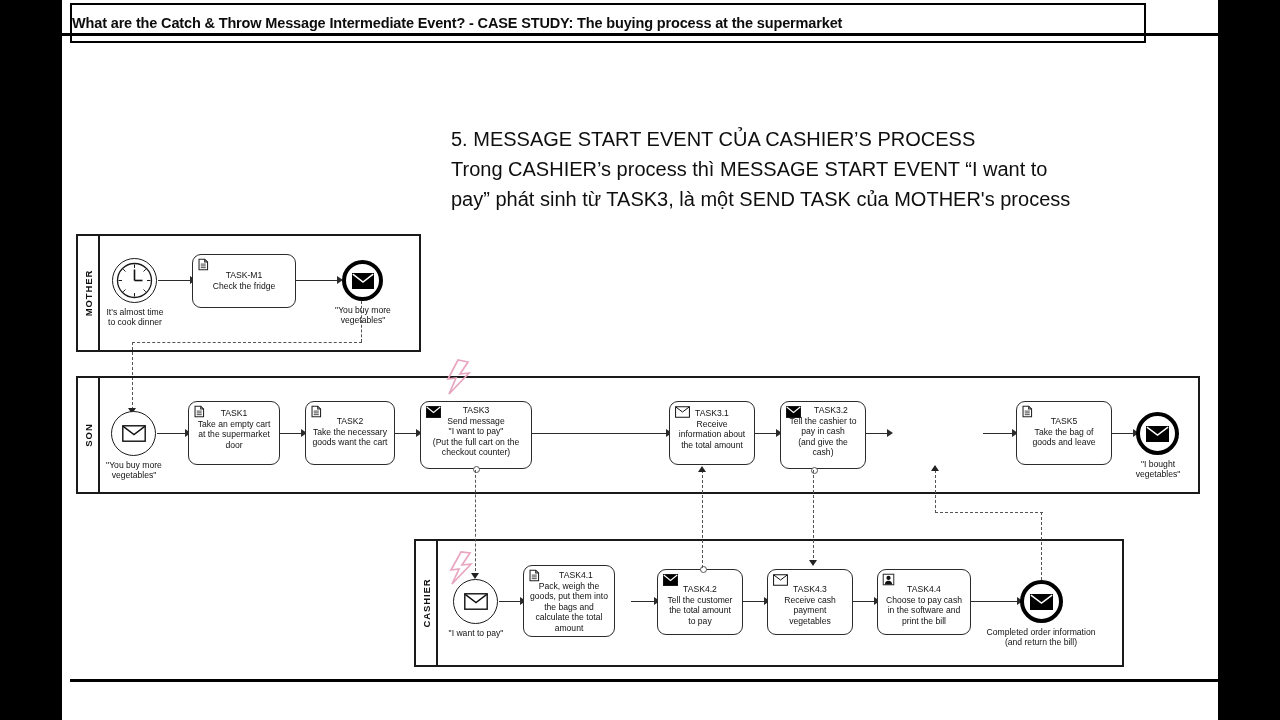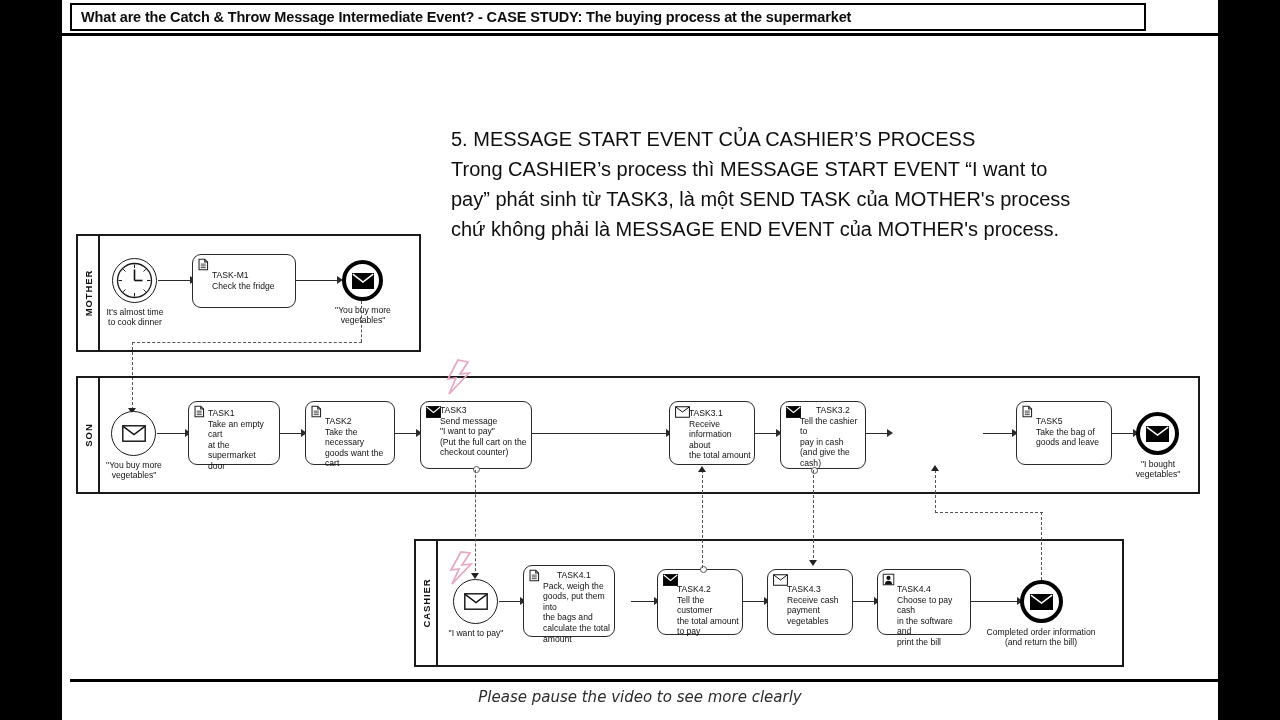--- a/index.html
+++ b/index.html
@@ -1,43 +1,43 @@
 <!DOCTYPE html>
 <html><head>
 <meta charset="utf-8">
 <style>
   html,body{margin:0;padding:0;background:#000;}
   body{width:1280px;height:720px;overflow:hidden;font-family:"Liberation Sans",sans-serif;}
   #stage{position:relative;width:1280px;height:720px;background:#000;}
   #slide{position:absolute;left:62px;top:0;width:1156px;height:720px;background:#fff;}
 
   
-  .titlebar{position:absolute;left:8px;top:3px;width:1076px;height:28px;
+  .titlebar{position:absolute;left:8px;top:3px;width:1076px;height:40px;
             border:2px solid #000;background:#fff;box-sizing:border-box;
-            display:flex;align-items:center;padding-left:9px;}
+            display:flex;align-items:center;}
   .titlebar .t{font-size:14.5px;font-weight:bold;color:#0d0d0d;letter-spacing:-0.15px;white-space:nowrap;}
   .toprule{position:absolute;left:0;top:33px;width:1156px;height:3px;background:#000;}
   .botrule{position:absolute;left:8px;top:679px;width:1148px;height:3px;background:#000;}
   .caption{position:absolute;left:0;top:688px;width:1156px;text-align:center;
            font-family:"DejaVu Sans",sans-serif;font-style:italic;font-size:15px;color:#2b2b2b;}
 
   
   .headtext{position:absolute;left:389px;top:124px;width:730px;
             font-family:"Liberation Sans",sans-serif;font-size:20px;line-height:30px;color:#0f0f0f;}
   .headtext div{white-space:nowrap;}
 
   
   .pool{position:absolute;border:2px solid #1a1a1a;box-sizing:border-box;background:transparent;}
   .poolhdr{position:absolute;left:0;top:0;bottom:0;width:22px;border-right:2px solid #1a1a1a;box-sizing:border-box;}
   .poolhdr span{position:absolute;left:50%;top:50%;transform:translate(-50%,-50%) rotate(-90deg);
                 font-size:9.5px;font-weight:bold;letter-spacing:0.9px;white-space:nowrap;color:#111;}
 
   
   .task{position:absolute;border:1.6px solid #2b2b2b;border-radius:9px;background:#fff;box-sizing:border-box;}
-  .task .ttl{position:absolute;left:16px;right:0;top:0;
+  .task .ttl{position:absolute;left:0;right:0;top:0;text-align:center;
              font-size:8.6px;line-height:10.6px;color:#111;padding:0 3px;box-sizing:border-box;}
   .tmark{position:absolute;left:4px;top:3px;width:13px;height:13px;}
 
   
   .ev{position:absolute;border-radius:50%;box-sizing:border-box;background:#fff;
       display:flex;align-items:center;justify-content:center;}
   .ev.start{border:1.7px solid #1a1a1a;}
   .ev.end{border:4px solid #000;}
   .evlabel{position:absolute;text-align:center;font-size:8.6px;line-height:10.4px;color:#111;white-space:nowrap;}
 
@@ -62,21 +62,20 @@
 
   <div class="titlebar">
     <span class="t">What are the Catch &amp; Throw Message Intermediate Event? - CASE STUDY: The buying process at the supermarket</span>
   </div>
   <div class="toprule"></div>
 
   <div class="headtext">
     <div>5. MESSAGE START EVENT CỦA CASHIER’S PROCESS</div>
     <div>Trong CASHIER’s process thì MESSAGE START EVENT “I want to</div>
     <div>pay” phát sinh từ TASK3, là một SEND TASK của MOTHER's process</div>
-    <div>chứ không phải là MESSAGE END EVENT của MOTHER's process.</div>
   </div>
 
   <div class="pool" style="left:14px;top:234px;width:345px;height:118px;">
     <div class="poolhdr">
       <span>MOTHER</span>
     </div>
   </div>
 
   <div class="ev start" style="left:50px;top:258px;width:45px;height:45px;">
     <svg width="41" height="41" viewBox="0 0 41 41">
@@ -390,16 +389,15 @@
   <div class="dot" style="left:749px;top:467px;"></div>
   <div class="msg-v" style="left:751px;top:470px;height:93px;"></div>
   <div class="arrowD" style="left:747px;top:560px;"></div>
 
   <div class="msg-v" style="left:979px;top:512px;height:68px;"></div>
   <div class="msg-h" style="left:873px;top:512px;width:108px;"></div>
   <div class="msg-v" style="left:873px;top:470px;height:43px;"></div>
   <div class="arrowU" style="left:869px;top:465px;"></div>
 
   <div class="botrule"></div>
-  <div class="caption">Please pause the video to see more clearly</div>
 
  </div>
 </div>
 
 </body></html>

